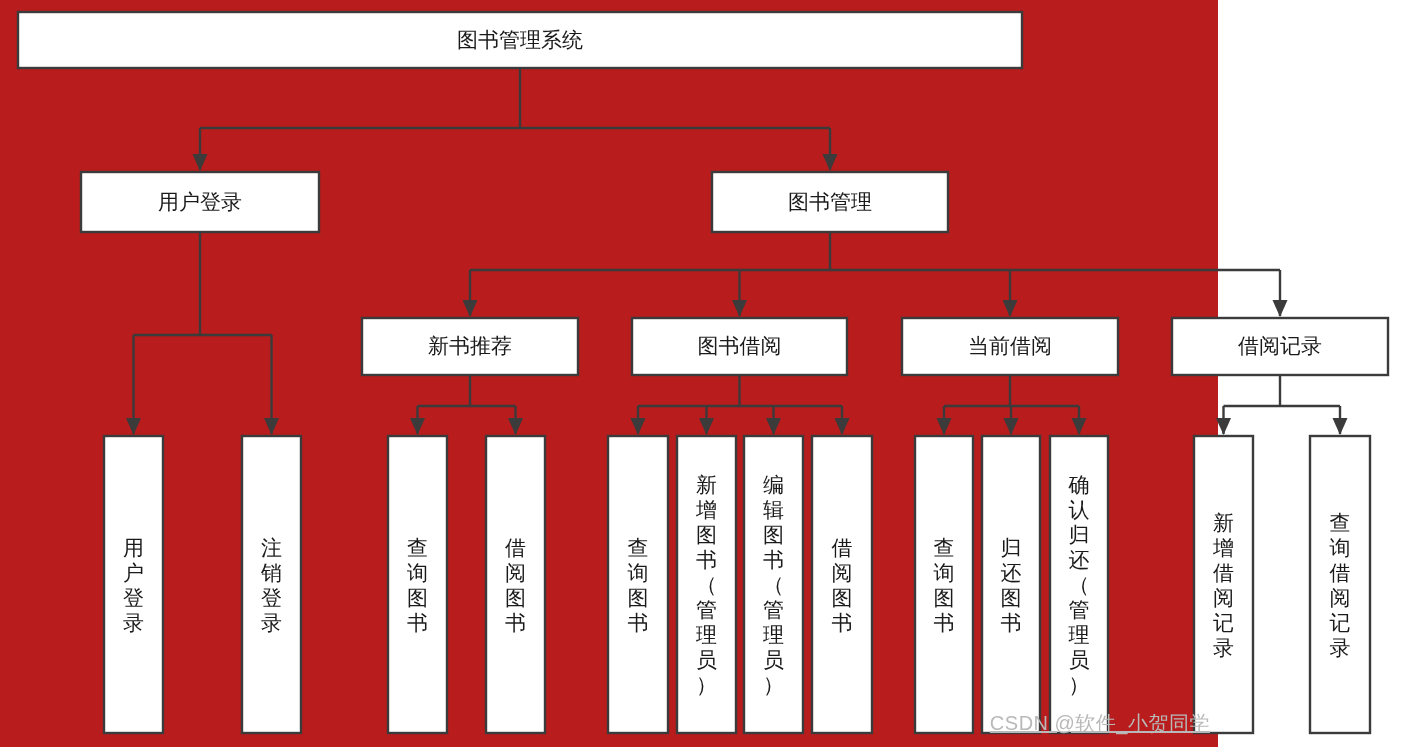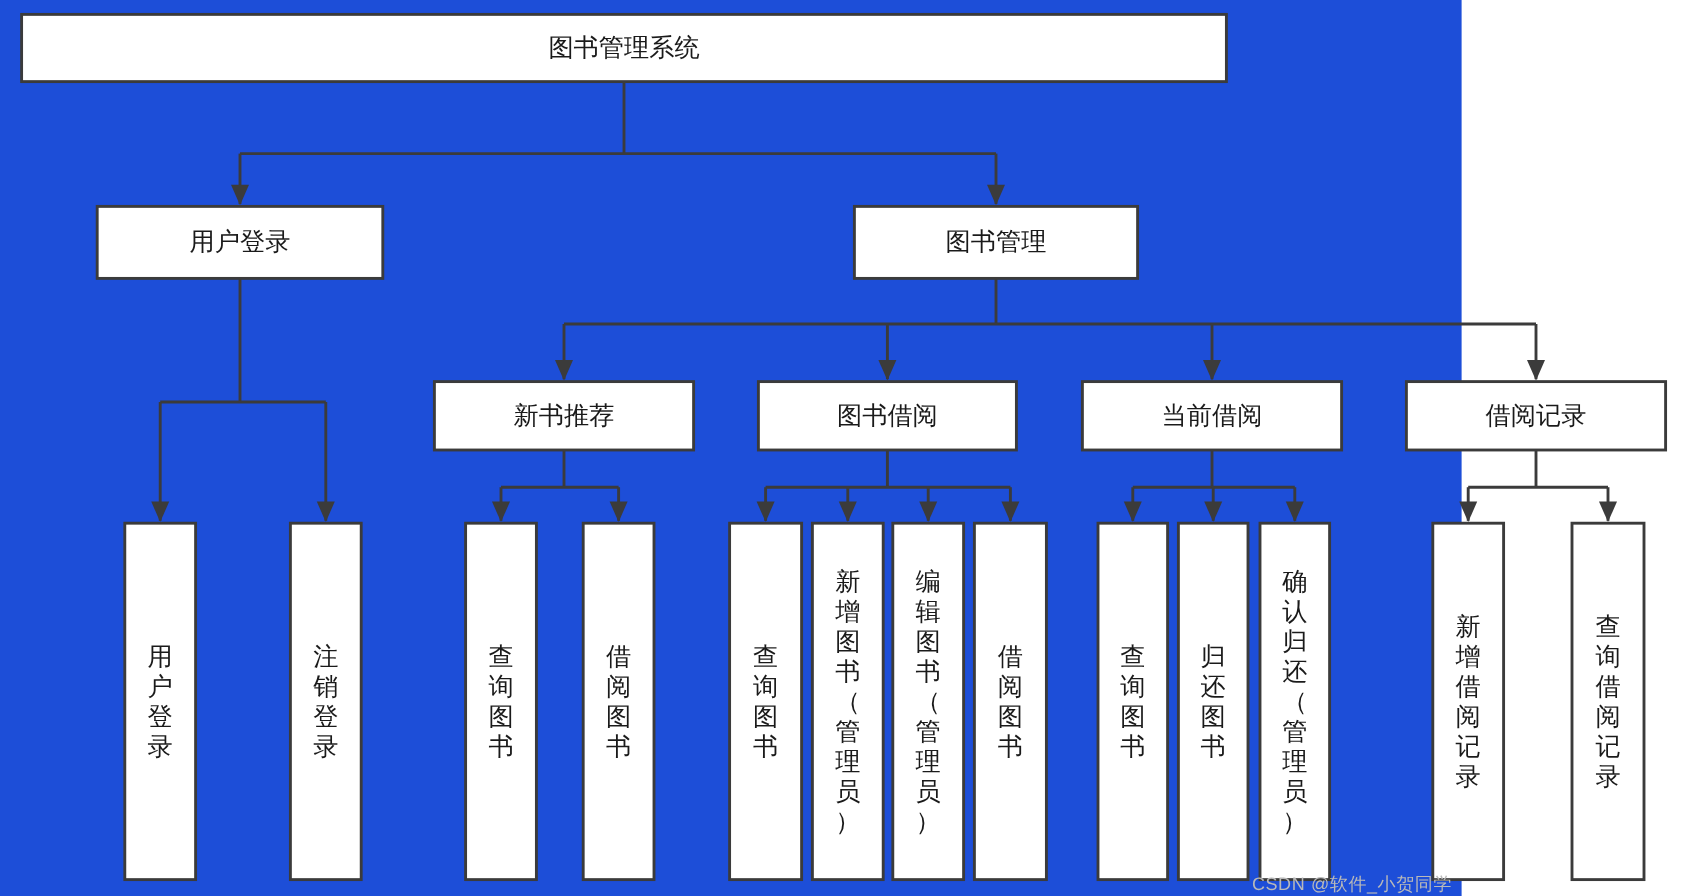--- a/index.html
+++ b/index.html
@@ -10,21 +10,21 @@
   body {
     width: 1405px;
     height: 747px;
     overflow: hidden;
     font-family: "Liberation Sans", "DejaVu Sans", sans-serif;
   }
   #diagram-root {
     position: relative;
     width: 1218px;
     height: 747px;
-    background: #1d4ed8;
+    background: #b91c1c;
     text-align: center;
   }
   svg.tree-canvas {
     position: absolute;
     left: 0;
     top: 0;
     width: 1405px;
     height: 747px;
     display: block;
   }
@@ -52,27 +52,28 @@
   }
   .node-label-vertical {
     fill: #1a1a1a;
     font-family: "Liberation Sans", "DejaVu Sans", sans-serif;
     font-size: 21px;
     text-anchor: middle;
   }
   .watermark {
     position: absolute;
     right: 8px;
-    bottom: 0;
-    font-family: "Liberation Sans", "DejaVu Sans", sans-serif;
-    font-size: 15px;
+    bottom: 10px;
+    font-family: "Liberation Sans", "DejaVu Sans", sans-serif;
+    font-size: 20px;
     color: #b9b9b9;
     letter-spacing: 0.5px;
     white-space: nowrap;
     user-select: none;
+    text-decoration: underline;
   }
 </style>
 </head>
 <body>
 
 <div id="diagram-root">
 
   <svg class="tree-canvas" viewBox="0 0 1405 747" xmlns="http://www.w3.org/2000/svg">
     <g id="connectors-layer">
         <line x1="520" y1="68" x2="520" y2="128" class="connector"></line>

